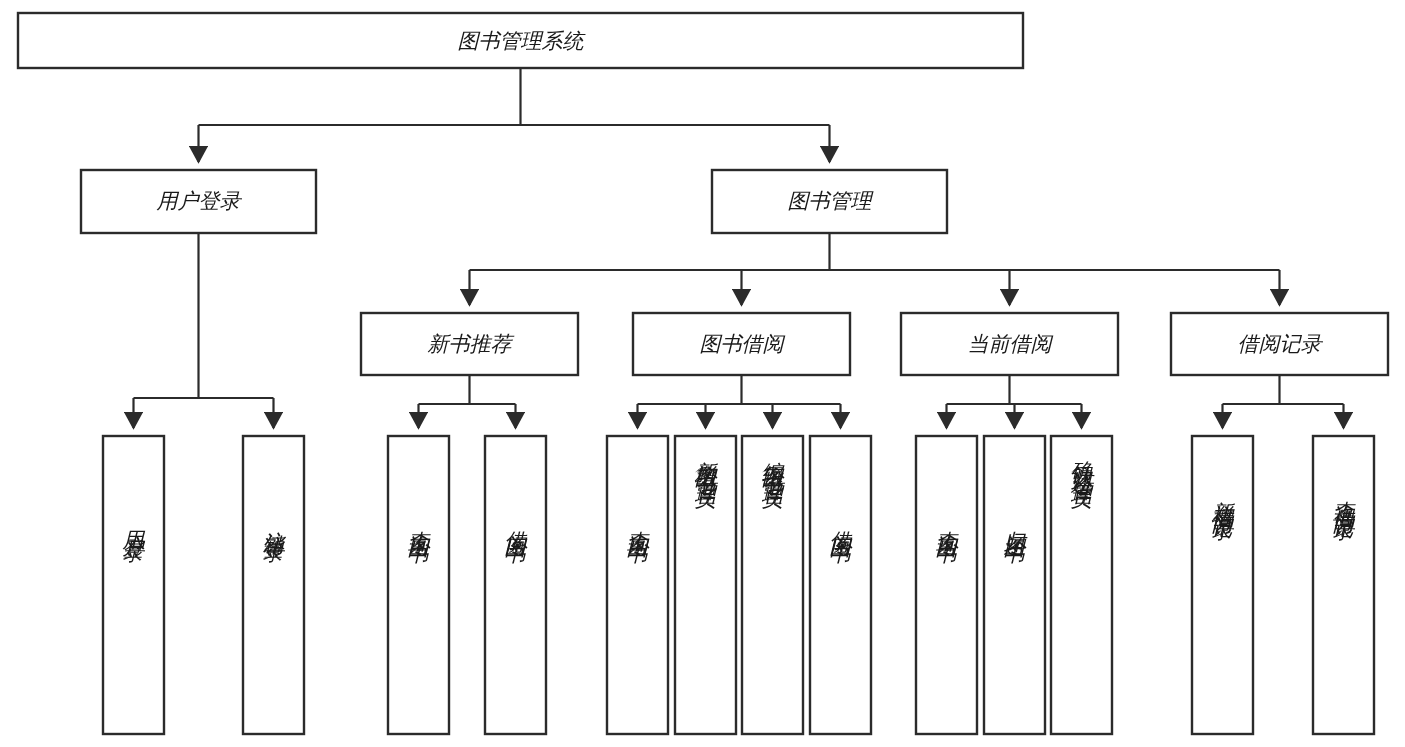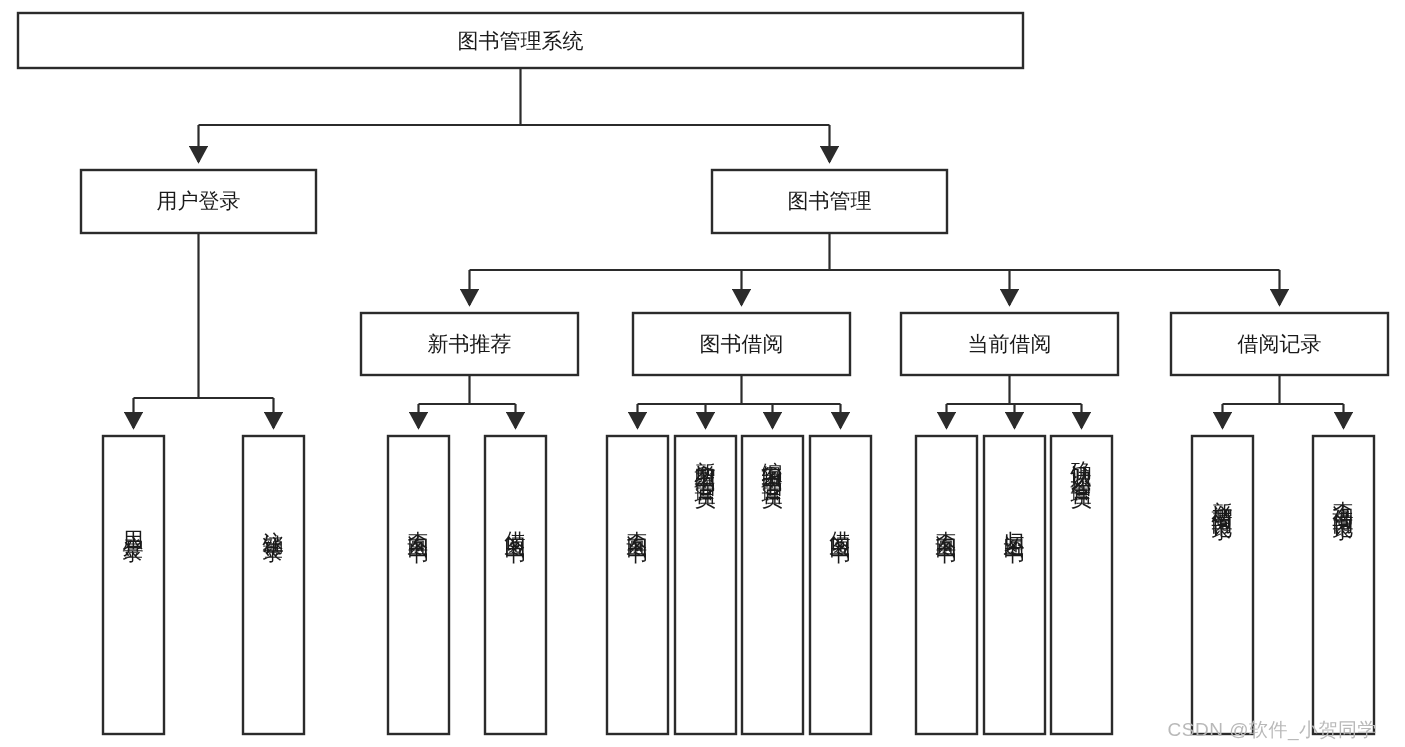--- a/index.html
+++ b/index.html
@@ -11,20 +11,21 @@
     width: 1405px;
     height: 747px;
     overflow: hidden;
     font-family: "Liberation Sans", "DejaVu Sans", sans-serif;
   }
   #diagram-root {
     position: relative;
     width: 1385px;
     height: 747px;
     background: #ffffff;
+    font-style: italic;
   }
   svg.diagram-canvas {
     position: absolute;
     top: 0;
     left: 0;
     width: 1405px;
     height: 747px;
   }
   .node-box {
     fill: #ffffff;
@@ -222,15 +223,14 @@
   </div>
 
   <div class="vlabel-wrap" style="left:1192px; top:436px; width:61px; height:298px;">
     <span class="vlabel-text" style="margin-top:48px;">新增借阅记录</span>
   </div>
 
   <div class="vlabel-wrap" style="left:1313px; top:436px; width:61px; height:298px;">
     <span class="vlabel-text" style="margin-top:48px;">查询借阅记录</span>
   </div>
 
-  <div class="watermark">CSDN @软件_小贺同学</div>
 
 </div>
 
 </body></html>

